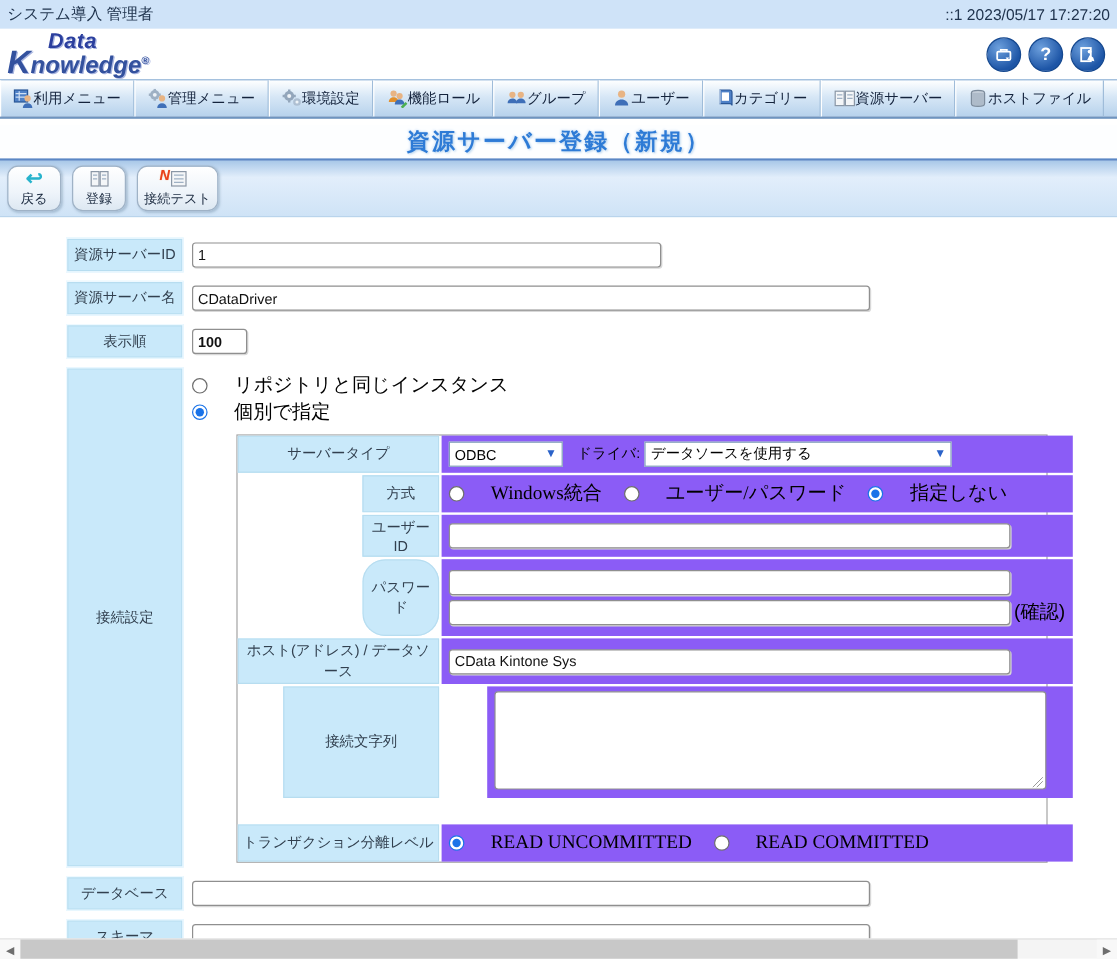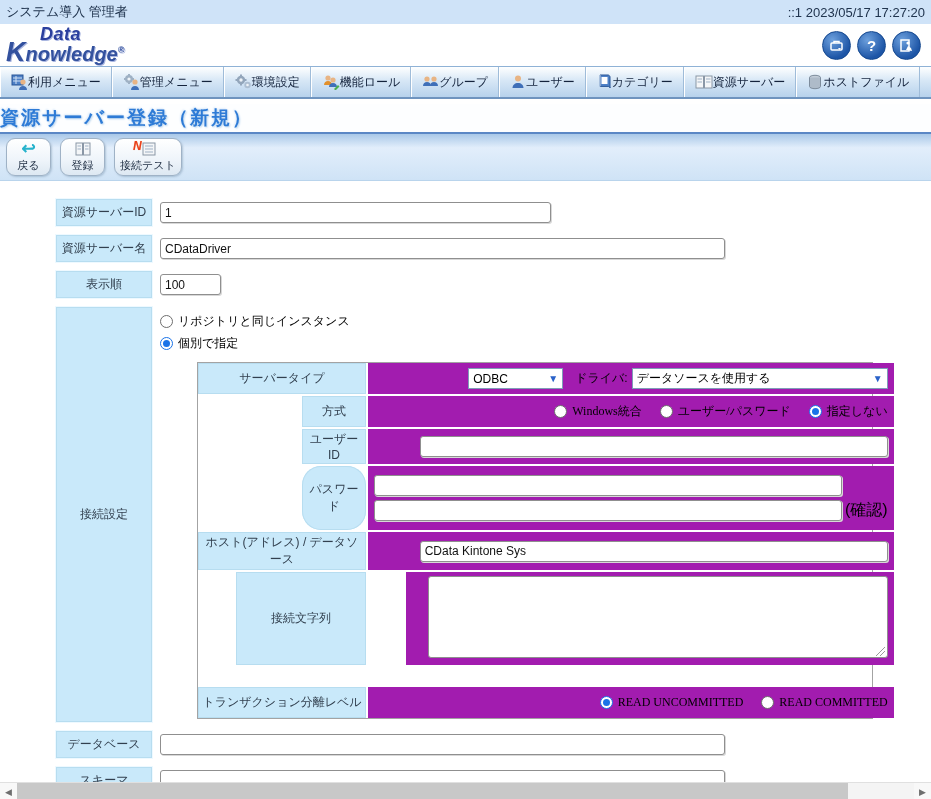--- a/index.html
+++ b/index.html
@@ -26,21 +26,21 @@
     justify-content:center; color:#fff; font-weight:bold; font-size:15px; cursor:pointer; }
 
   
   .navbar { height:33px; background:linear-gradient(#feffff, #d7e7f6 45%, #b7d2ec);
     border-top:1px solid #8fb2d6; border-bottom:2px solid #6f94bf; display:flex; align-items:stretch; }
   .nav-item { display:flex; align-items:center; gap:0; padding:0 10px; font-size:12px; color:#14233c;
     border-right:1px solid #9fbcd9; border-left:1px solid #ffffff; cursor:pointer; white-space:nowrap; }
   .nav-item svg { flex:0 0 auto; }
 
   
-  .titlebar { height:30px; display:flex; align-items:center; 
+  .titlebar { height:30px; display:flex; align-items:center; justify-content:center;
     background:#fdfeff; margin-top:5px; border-bottom:2px solid #5b87c5; }
   .page-title { font-size:19px; font-weight:bold; color:#2e7bd6; letter-spacing:2px;
     text-shadow:1px 1px 2px #b8d4ee, -1px -1px 2px #dceafa; }
 
   
   .btnbar { height:47px; background:linear-gradient(#a9c8e8, #e2eefb 30%, #cfe3f6);
     border-bottom:1px solid #b9d4ec; display:flex; align-items:center; gap:9px; padding:0 6px; }
   .act-btn { min-width:45px; height:38px; background:linear-gradient(#ffffff, #eef4fa 60%, #dde8f2);
     border:1px solid #9fb2c6; border-radius:9px; display:flex; flex-direction:column; align-items:center;
     justify-content:center; gap:1px; font-size:11px; color:#1c2b40; cursor:pointer; padding:2px 5px;
@@ -54,36 +54,36 @@
   
   .form { padding:17px 0 0 55px; }
   .frow { display:flex; align-items:flex-start; margin-bottom:7px; }
   .flabel { width:98px; min-height:29px; background:#c9e9fa; border:1px solid #eef9ff;
     box-shadow:0 0 0 1px #b7ddf0 inset; display:flex; align-items:center; justify-content:center;
     font-size:12px; color:#32404f; text-align:center; flex:0 0 auto; padding:2px; }
   .fctrl { margin-left:7px; padding-top:4px; }
   input.txt { height:21px; border:1px solid #8f8f8f; border-radius:3px; font-size:12px;
     padding:0 4px; font-family:"Liberation Sans",sans-serif; color:#111;
     box-shadow:1px 1px 0 #d8d8d8; background:#fff; }
-  .w-id { width:391px; } .w-name { width:565px; } .w-order { width:61px; }
+  .w-id { width:391px; } .w-name { width:565px; } .w-order { width:46px;font-weight:bold; }
   .w-mid { width:468px; } .host-input { background:#e9f1fd; }
 
   
   .conn-label { align-self:stretch; display:flex; align-items:center; justify-content:center; }
-  .radio-row { display:flex; align-items:center; gap:5px; height:22px; font-size:12px; color:#000; cursor:pointer; }
+  .radio-row { display:flex; align-items:center; gap:22px; height:22px; font-size:16px; color:#000; cursor:pointer; }
   .radio { width:13px; height:13px; border-radius:50%; background:#fff; border:1px solid #6e6e6e; flex:0 0 auto; }
   .radio.on { border:1px solid #1a73e8; position:relative; }
   .radio.on::after { content:""; position:absolute; left:2px; top:2px; width:7px; height:7px;
     border-radius:50%; background:#1a73e8; }
 
   .ntable { margin:8px 0 4px 37px; width:676px; border:1px solid #a3a3a3; background:#fff;
     display:grid; grid-template-columns:66px 100px 1fr; grid-auto-rows:auto; gap:2px; padding:0; }
   .ncell { background:#c9e9fa; display:flex; align-items:center; justify-content:center;
     font-size:12px; color:#32404f; text-align:center; box-shadow:0 0 0 1px #b7ddf0 inset; padding:2px; }
-  .nctrl { background:#a21caf; display:flex; align-items:center; padding:4px 6px; font-size:12px;justify-content:flex-end; }
+  .nctrl { background:#8b5cf6; display:flex; align-items:center; padding:4px 6px; font-size:12px; }
   .r1 { grid-row:1; } .r2 { grid-row:2; } .r3 { grid-row:3; } .r4 { grid-row:4; }
   .r5 { grid-row:5; } .r6 { grid-row:6;margin-left:38px; } .r7 { grid-row:7;margin-top:20px; }
   .c12 { grid-column:1 / 3; } .c3 { grid-column:3; } .c2 { grid-column:2;margin-left:36px; }
   .auth-span { grid-row:2 / 5; grid-column:1; }
   .h33 { min-height:31px; } .h68 { min-height:64px;border-radius:19px; } .h88 { min-height:86px; }
 
   .select-box { height:21px; background:#fff; border:1px solid #7f9db9; display:inline-flex;
     align-items:center; justify-content:space-between; font-size:12px; color:#000; padding:0 4px;
     cursor:pointer; }
   .select-box::after { content:"▼"; color:#2a62c9; font-size:10px; margin-left:6px; }

